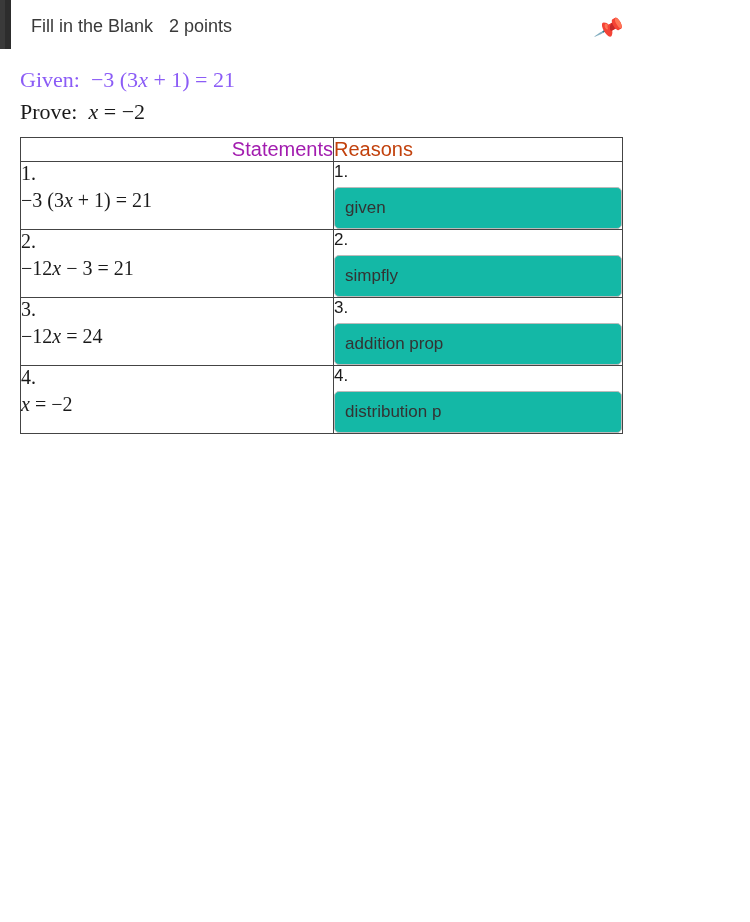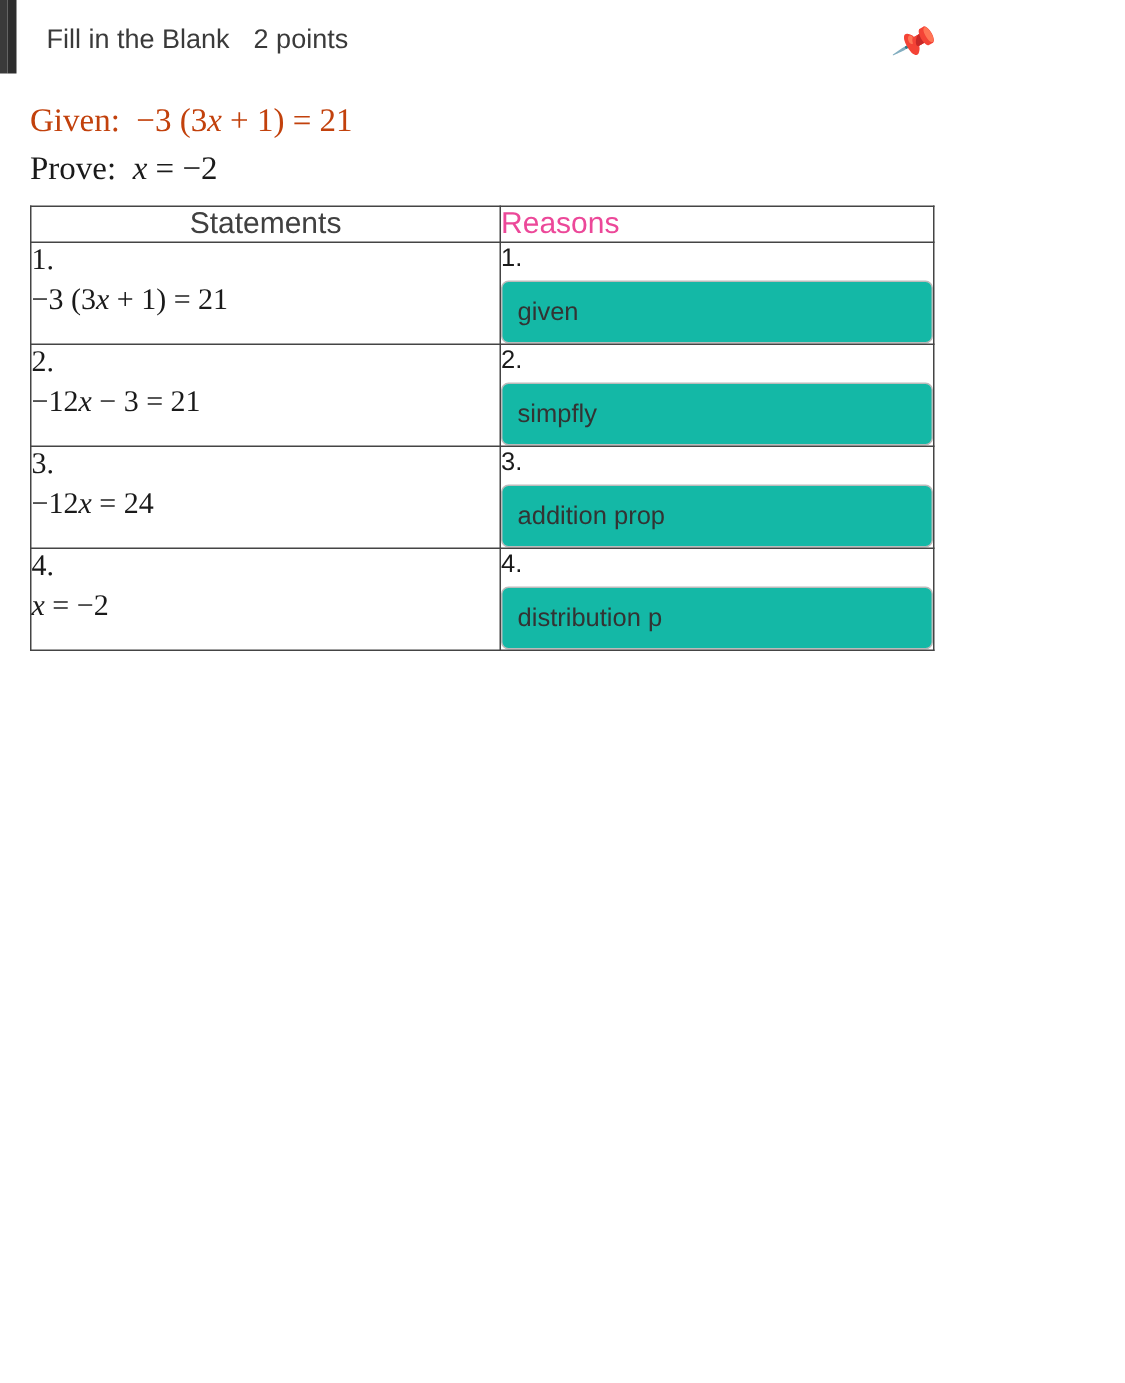--- a/index.html
+++ b/index.html
@@ -62,21 +62,21 @@
     }
 
     
     .math-area {
       padding: 18px 20px 10px 20px;
     }
 
     .given-line {
       font-size: 22px;
       margin-bottom: 6px;
-      color: #c2410c;
+      color: #8b5cf6;
       font-family: Georgia, serif;
     }
 
     .prove-line {
       font-size: 22px;
       margin-bottom: 2px;
       color: #1a1a1a;
       font-family: Georgia, serif;
     }
 
@@ -100,30 +100,30 @@
 
     .col-reasons {
       width: 48%;
     }
 
     
     .th-statements {
       font-family: Arial, sans-serif;
       font-size: 20px;
       font-weight: 400;
-      color: #404040;
+      color: #a21caf;
       padding: 10px 14px;
-      text-align: center;
+      text-align: right;
     }
 
     .th-reasons {
       font-family: Arial, sans-serif;
       font-size: 20px;
       font-weight: 400;
-      color: #ec4899;
+      color: #c2410c;
       padding: 10px 14px;
       text-align: left;
     }
 
     
     .stmt-cell {
       padding: 14px 14px 18px 14px;
       font-size: 20px;
       color: #1a1a1a;
       font-family: Georgia, serif;

